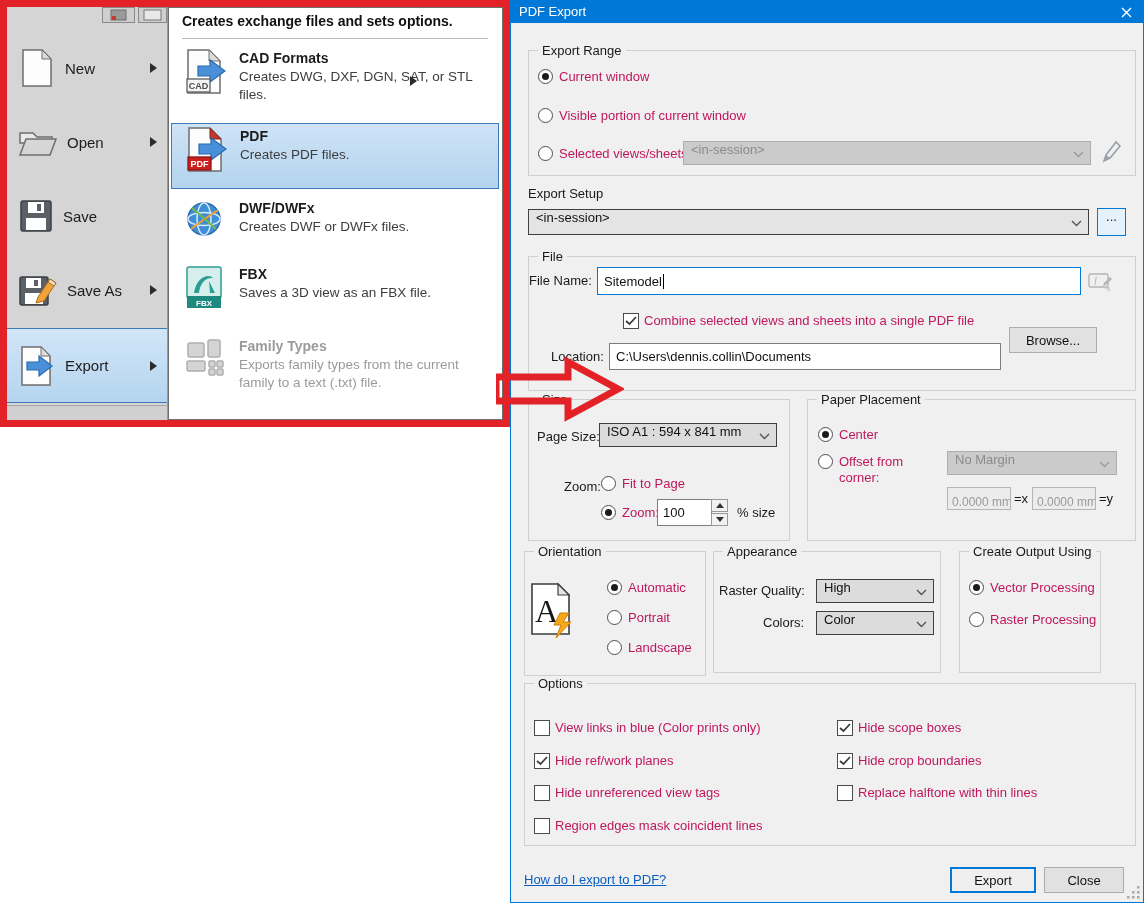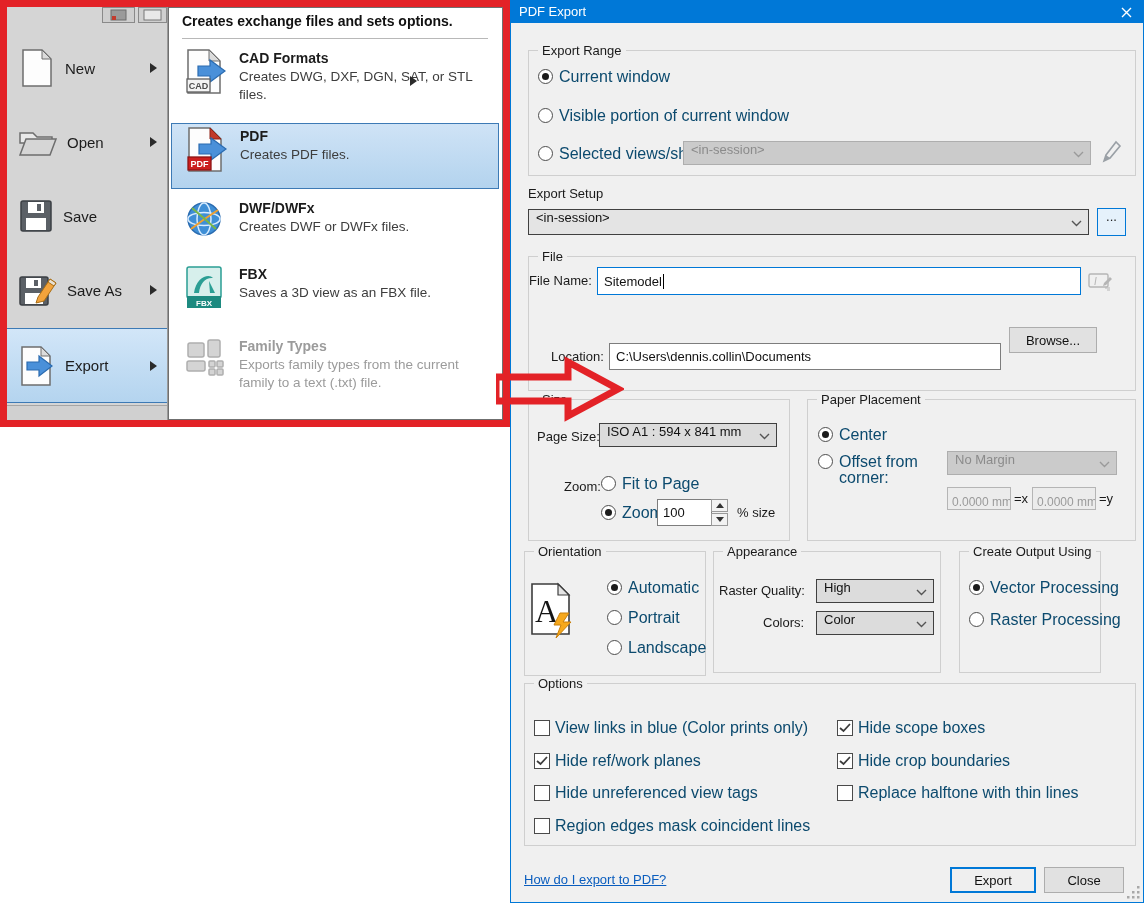--- a/index.html
+++ b/index.html
@@ -47,21 +47,21 @@
   .dbody{position:absolute;left:0;top:22px;width:632px;height:879px}
 
   .grp{position:absolute;border:1px solid #cfcfcf;box-sizing:border-box}
   .glbl{position:absolute;top:-8px;left:9px;background:#f0f0f0;padding:0 4px;font-size:13px;color:#1a1a1a;white-space:nowrap}
   .slbl{position:absolute;font-size:13px;color:#1a1a1a;white-space:nowrap}
 
   .rrow{position:absolute;display:flex;align-items:flex-start;gap:6px}
   .radio{width:15px;height:15px;border:1px solid #4d4d4d;border-radius:50%;background:#fff;
          box-sizing:border-box;flex:none;display:flex;align-items:center;justify-content:center;margin-top:0}
   .radio.sel::after{content:"";width:7px;height:7px;border-radius:50%;background:#1b1b1b}
-  .rlbl{font-size:16px;color:#0c4a6e;line-height:16px}
+  .rlbl{font-size:13px;color:#be185d;line-height:16px}
 
   .crow{position:absolute;display:flex;align-items:flex-start;gap:5px}
   .cbox{width:16px;height:16px;border:1px solid #4a4a4a;background:#fff;box-sizing:border-box;
         flex:none;display:flex;align-items:center;justify-content:center}
 
   .combo{position:absolute;height:24px;background:#dfdfdf;border:1px solid #404040;box-sizing:border-box;
          font-size:13px;color:#111;display:flex;align-items:flex-start;padding:0 22px 8px 7px;white-space:nowrap;overflow:hidden}
   .combo .chev{position:absolute;right:6px;top:9px;display:flex}
   .combo.dis{background:#cbcbcb;border-color:#aeaeae;color:#8b8b8b}
 
@@ -328,20 +328,28 @@
         <span class="caret"></span>
     </div>
     <span class="abs" style="left:577px;top:246px">
       <svg width="26" height="24" viewBox="0 0 26 24">
           <rect x="1" y="5" width="19" height="13" rx="1.5" fill="none" stroke="#b5b5b5" stroke-width="1.4"></rect>
           <text x="6" y="15.5" font-size="10" fill="#b5b5b5" font-style="italic">I</text>
           <path d="M16 14 L22 8 L24 10 L18 16 L15 17 Z" fill="#b5b5b5"></path>
           <path d="M17 19 h5 M19 21 h3" stroke="#b5b5b5" stroke-width="1.2"></path>
         </svg>
     </span>
+    <div class="crow" style="left:112px;top:290px">
+      <span class="cbox">
+        <svg width="12" height="10">
+            <polyline points="1,5 4.5,8 11,1" fill="none" stroke="#3c3c3c" stroke-width="1.8"></polyline>
+          </svg>
+      </span>
+      <span class="rlbl">Combine selected views and sheets into a single PDF file</span>
+    </div>
     <span class="slbl" style="left:40px;top:326px">Location:</span>
     <div class="tfield" style="left:98px;top:320px;width:392px;height:27px">
       <span>C:\Users\dennis.collin\Documents</span>
     </div>
     <div class="btn" style="left:498px;top:304px;width:88px;height:26px">
       <span>Browse...</span>
     </div>
 
     <div class="grp" style="left:17px;top:376px;width:262px;height:142px">
       <span class="glbl">Size</span>

